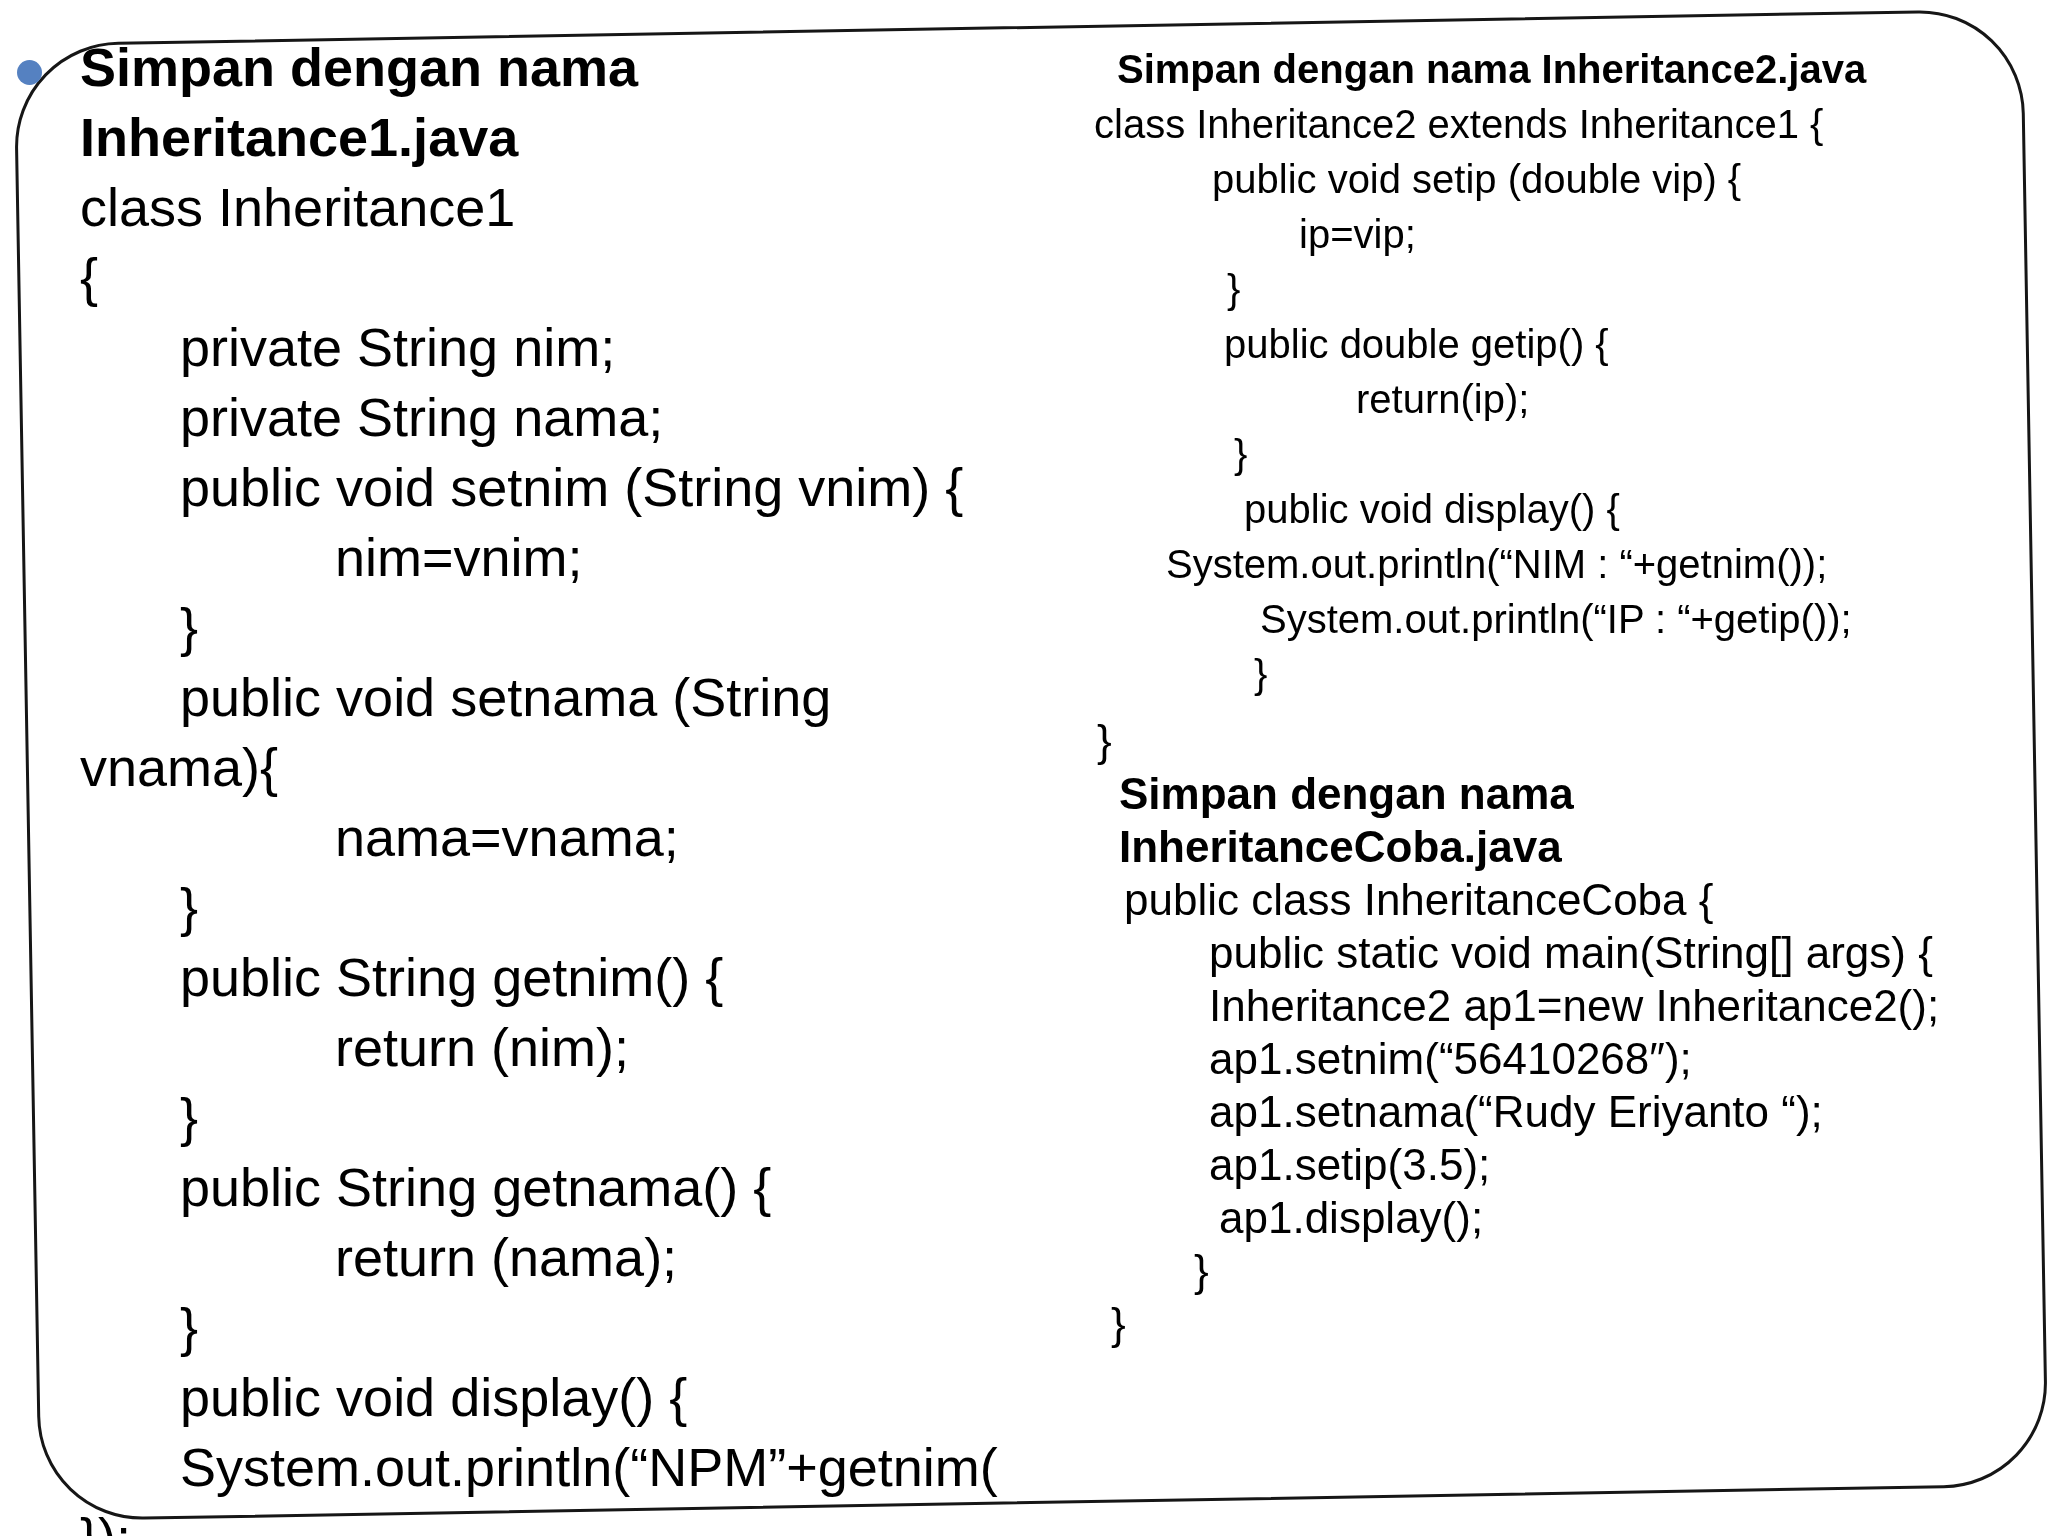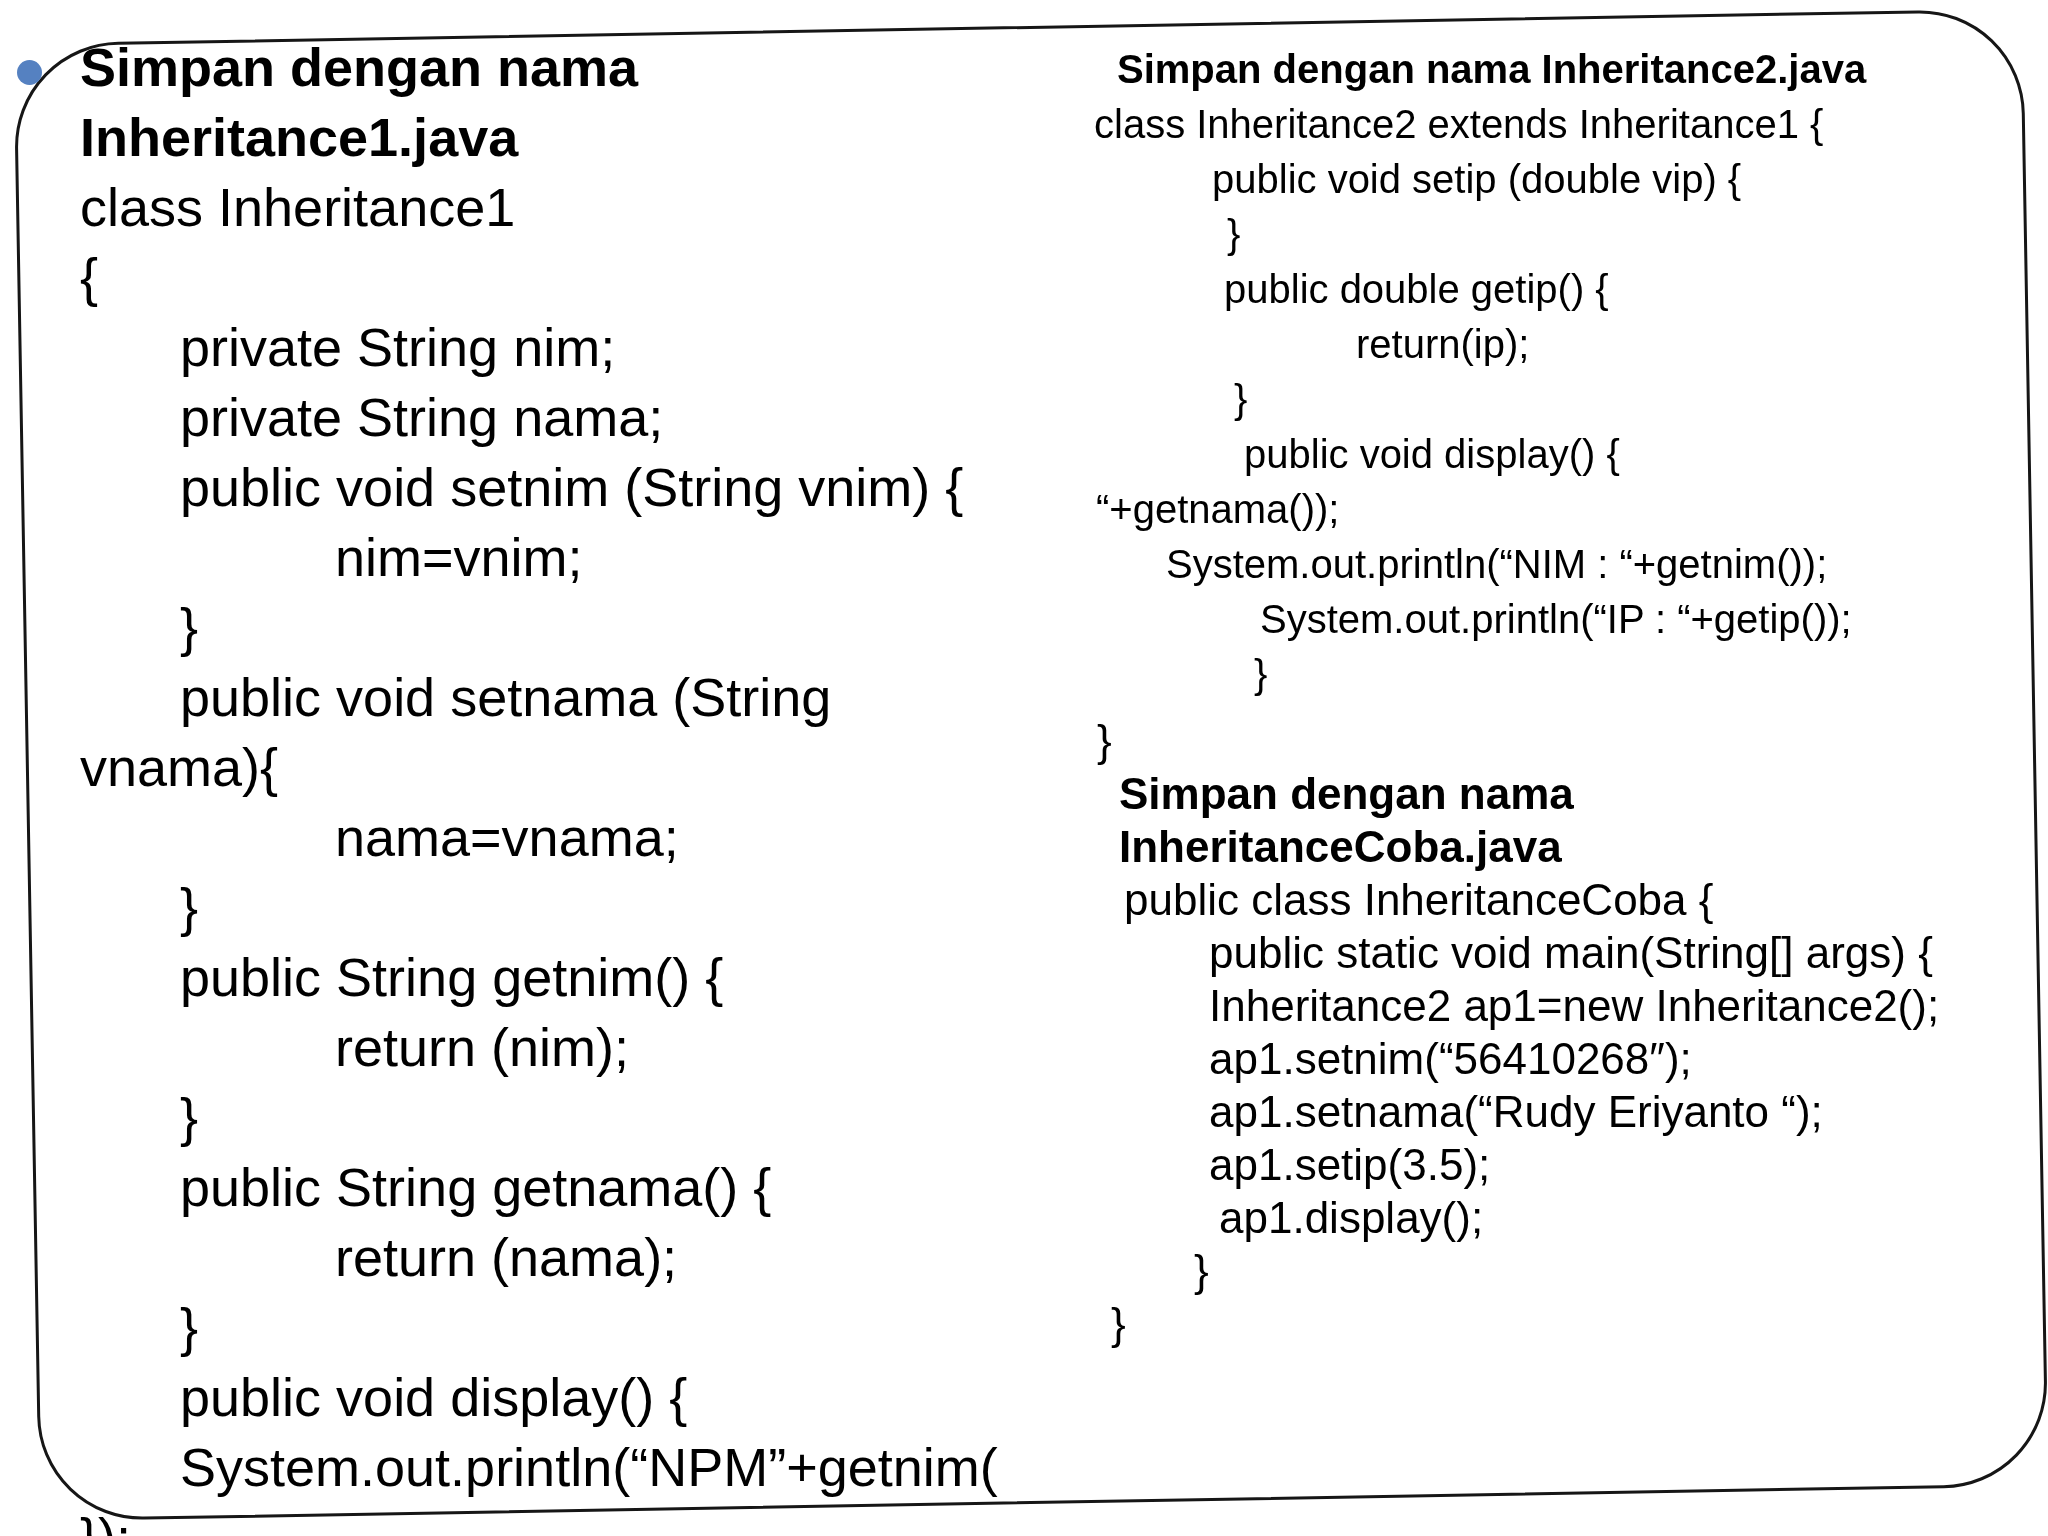--- a/index.html
+++ b/index.html
@@ -106,26 +106,26 @@
     <div class="line i1">System.out.println(“NPM”+getnim(</div>
     <div class="line i0">});</div>
   </div>
 
   <div class="col col-right">
 
     <div class="sec-a">
       <div class="line b" style="margin-left:23px">Simpan dengan nama Inheritance2.java</div>
       <div class="line" style="margin-left:0">class Inheritance2 extends Inheritance1 {</div>
       <div class="line" style="margin-left:118px">public void setip (double vip) {</div>
+      <div class="line" style="margin-left:205px">ip=vip;</div>
       <div class="line" style="margin-left:133px">}</div>
       <div class="line" style="margin-left:130px">public double getip() {</div>
       <div class="line" style="margin-left:262px">return(ip);</div>
       <div class="line" style="margin-left:140px">}</div>
       <div class="line" style="margin-left:150px">public void display() {</div>
-      <div class="line" style="margin-left:2px">“+getnama());</div>
       <div class="line" style="margin-left:72px">System.out.println(“NIM : “+getnim());</div>
       <div class="line" style="margin-left:166px">System.out.println(“IP : “+getip());</div>
       <div class="line" style="margin-left:160px">}</div>
     </div>
 
     <div class="sec-b">
       <div class="line" style="margin-left:3px">}</div>
       <div class="line b" style="margin-left:25px">Simpan dengan nama</div>
       <div class="line b" style="margin-left:25px">InheritanceCoba.java</div>
       <div class="line" style="margin-left:30px">public class InheritanceCoba {</div>

